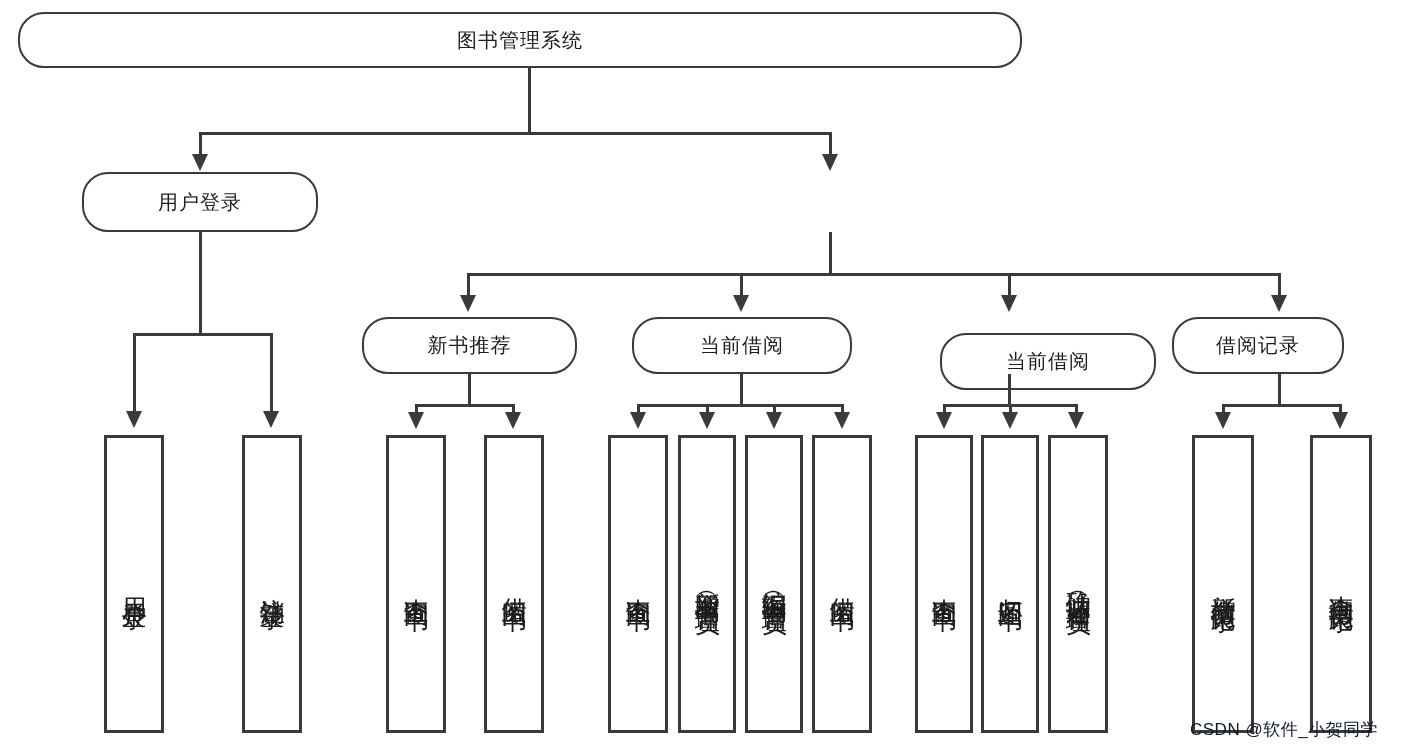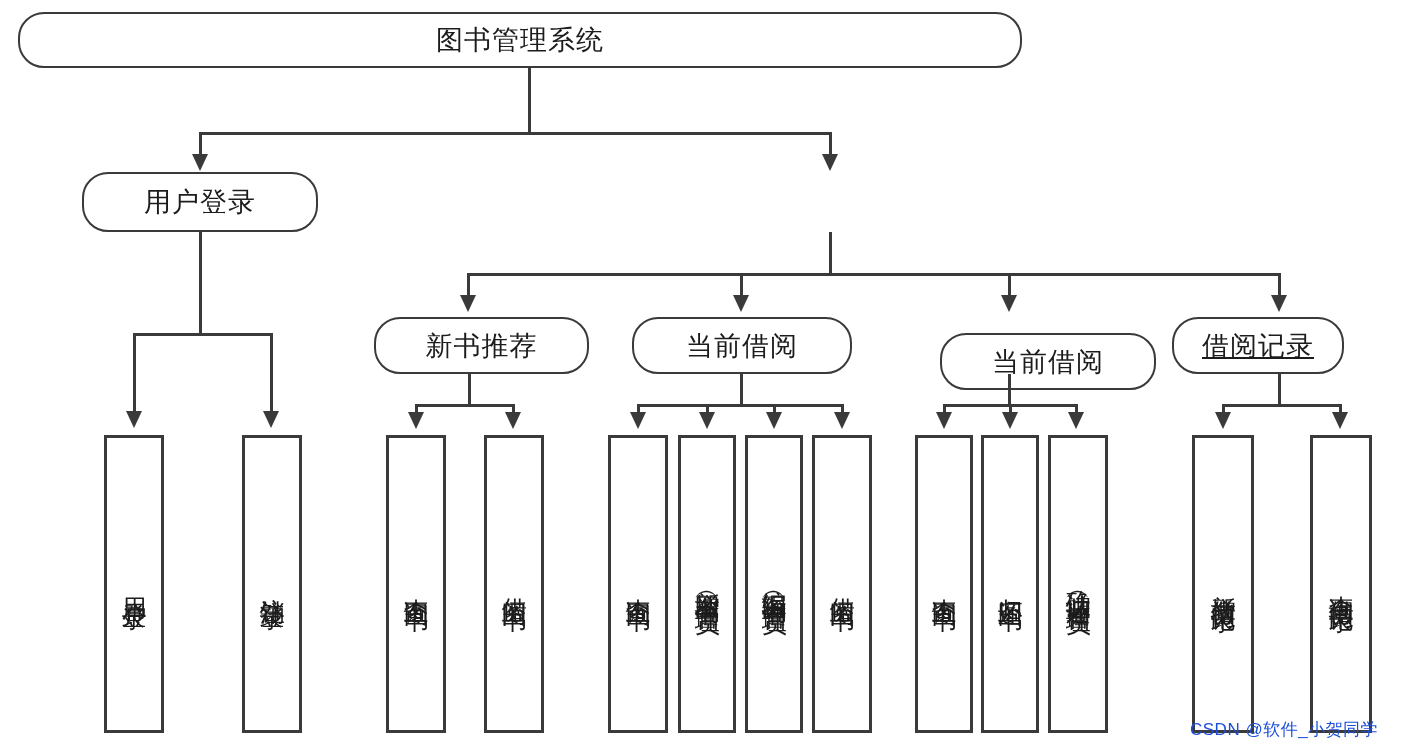--- a/index.html
+++ b/index.html
@@ -19,21 +19,21 @@
     position: absolute;
     box-sizing: border-box;
     background: #ffffff;
     border: 2.5px solid #3a3a3a;
     display: flex;
     align-items: center;
     justify-content: center;
     color: #1c1c1c;
   }
   .node.h-node {
-    font-size: 27px;
+    font-size: 20px;
     letter-spacing: 1px;
     border-radius: 26px;
   }
   .node.leaf {
     border-width: 3px;
   }
   .leaf-label {
     writing-mode: vertical-rl;
     text-orientation: upright;
     font-size: 25px;
@@ -52,21 +52,21 @@
     position: absolute;
     width: 0;
     height: 0;
     border-left: 8px solid transparent;
     border-right: 8px solid transparent;
     border-top: 17px solid #3a3a3a;
   }
   #watermark {
     position: absolute;
     font-size: 17px;
-    color: #1d4ed8;
+    color: #0f172a;
     white-space: nowrap;
     letter-spacing: 0.5px;
   }
 </style>
 </head>
 <body>
 
 <div id="canvas">
 
   <div class="node h-node" style="left:18px; top:12px; width:1004px; height:56px;">
@@ -95,30 +95,30 @@
   <div class="line h" style="left:467px; top:273px; width:813px; height:2.5px;"></div>
   <div class="line v" style="left:467px; top:273px; width:2.5px; height:24px;"></div>
   <div class="arrow" style="left:460px; top:295px;"></div>
   <div class="line v" style="left:740px; top:273px; width:2.5px; height:24px;"></div>
   <div class="arrow" style="left:733px; top:295px;"></div>
   <div class="line v" style="left:1008px; top:273px; width:2.5px; height:24px;"></div>
   <div class="arrow" style="left:1001px; top:295px;"></div>
   <div class="line v" style="left:1278px; top:273px; width:2.5px; height:24px;"></div>
   <div class="arrow" style="left:1271px; top:295px;"></div>
 
-  <div class="node h-node" style="left:362px; top:317px; width:215px; height:57px;margin-left:12px;">
+  <div class="node h-node" style="left:362px; top:317px; width:215px; height:57px;">
     <span>新书推荐</span>
   </div>
   <div class="node h-node" style="left:632px; top:317px; width:220px; height:57px;">
     <span>当前借阅</span>
   </div>
   <div class="node h-node" style="left:940px; top:317px; width:216px; height:57px;margin-top:16px;">
     <span>当前借阅</span>
   </div>
-  <div class="node h-node" style="left:1172px; top:317px; width:172px; height:57px;text-decoration:underline;">
+  <div class="node h-node" style="left:1172px; top:317px; width:172px; height:57px;">
     <span>借阅记录</span>
   </div>
 
   <div class="line v" style="left:468px; top:374px; width:2.5px; height:32px;"></div>
   <div class="line h" style="left:415px; top:404px; width:99px; height:2.5px;"></div>
   <div class="line v" style="left:415px; top:404px; width:2.5px; height:10px;"></div>
   <div class="arrow" style="left:408px; top:412px;"></div>
   <div class="line v" style="left:512px; top:404px; width:2.5px; height:10px;"></div>
   <div class="arrow" style="left:505px; top:412px;"></div>
 

